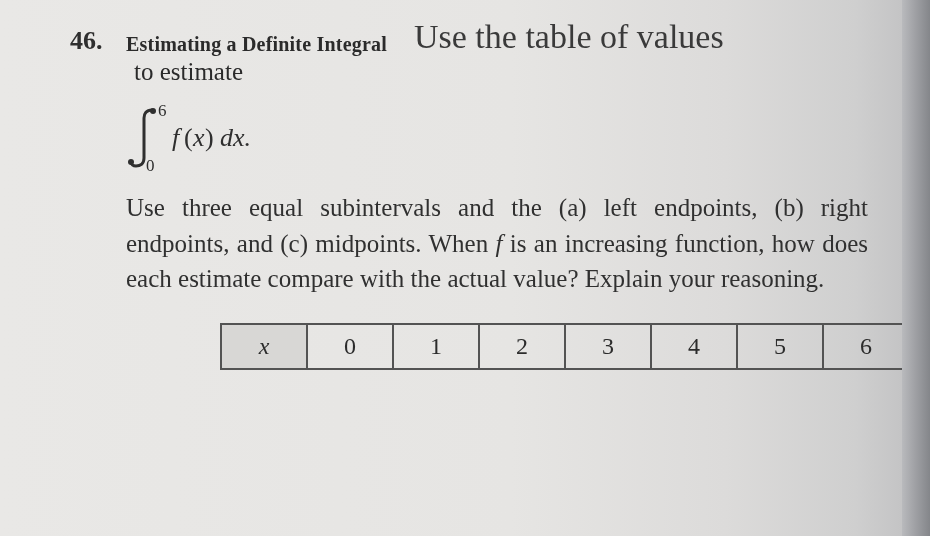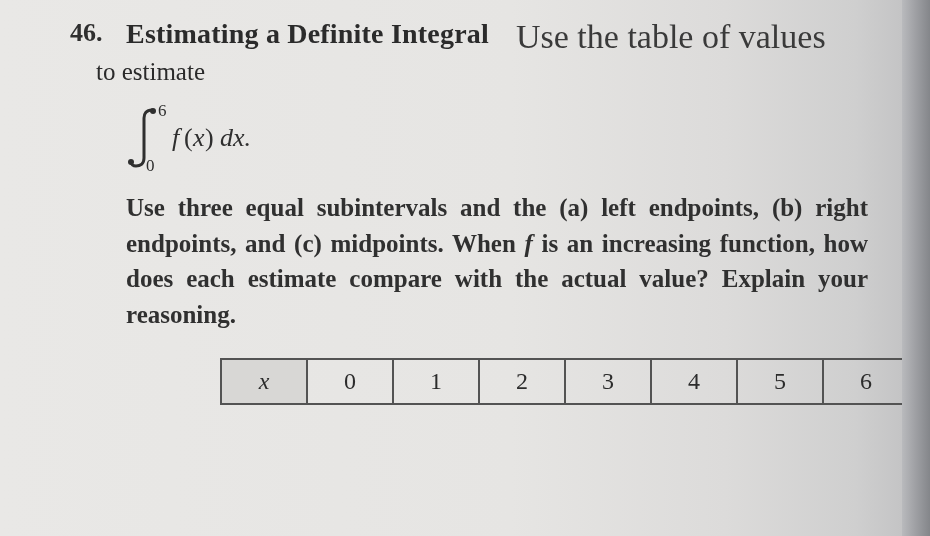--- a/index.html
+++ b/index.html
@@ -21,43 +21,43 @@
     background: linear-gradient(90deg, #e9e8e6 0%, #e6e5e3 55%, #dcdbda 78%, #cfcfcf 92%, #bdbdbf 100%);
   }
   .spine {
     position: absolute;
     top: 0; right: 0;
     width: 28px; height: 100%;
     background: linear-gradient(90deg, #b9babd 0%, #9e9fa3 50%, #84868a 100%);
   }
   .problem-head {
     display: flex;
-    align-items: flex-start;
+    align-items: flex-end;
     gap: 10px;
     margin-bottom: 4px;
   }
   .num {
     font-size: 26px;
     font-weight: 700;
     color: #2f2f2f;
     min-width: 46px;
   }
   .title {
-    font-size: 28px;
+    font-size: 20px;
     font-weight: 700;
     color: #2b2b2b;
     letter-spacing: 0.2px;
   }
   .lead {
     font-size: 34px;
     font-weight: 400;
     color: #3a3a3a;
   }
   .indent {
-    margin-left: 26px;
+    margin-left: 64px;
   }
   .sub {
     font-size: 25px;
     margin-top: -2px;
     margin-bottom: 16px;
   }
   .integral {
     margin: 14px 0 16px 56px;
     height: 72px;
     position: relative;
@@ -66,21 +66,20 @@
     width: 200px;
     height: 72px;
   }
   .body-text {
     font-size: 25px;
     line-height: 1.42;
     margin-left: 56px;
     margin-right: 22px;
     text-align: justify;
     color: #303030;
-    font-weight: bold;
   }
   .it { font-style: italic; }
   .tbl-wrap {
     margin: 26px 0 0 150px;
   }
   table.data {
     border-collapse: collapse;
     font-size: 24px;
   }
   table.data th, table.data td {

